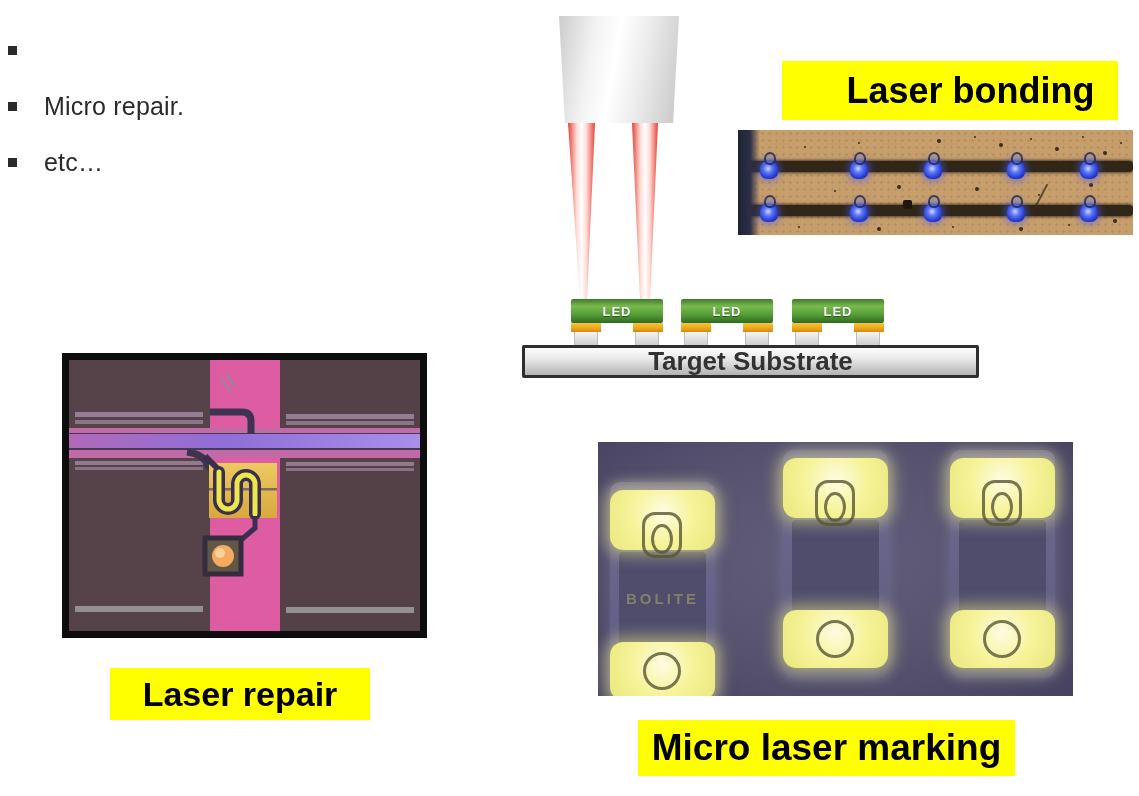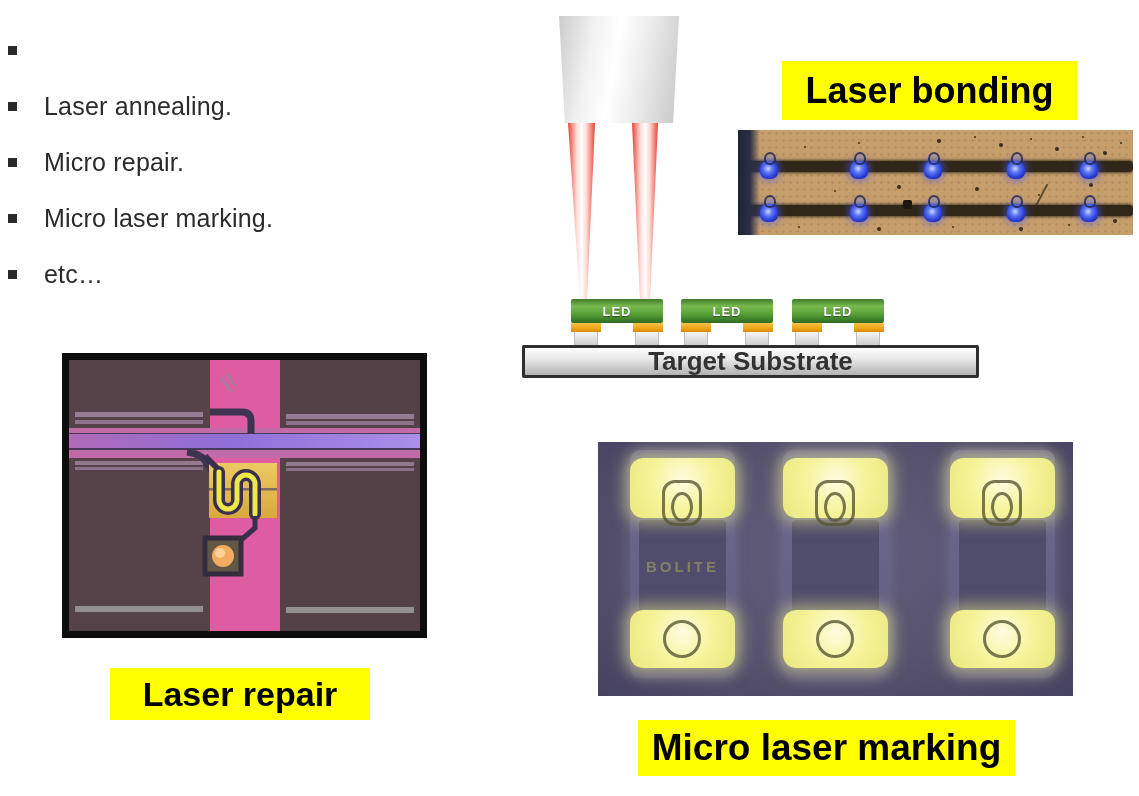--- a/index.html
+++ b/index.html
@@ -8,21 +8,21 @@
     font-family:"Liberation Sans", sans-serif;
   }
   
   .bullet-list{position:absolute;left:8px;top:22px;width:430px;}
   .bullet-item{display:flex;align-items:center;height:56px;color:var(--bullet-text,#2b2b2b);
     font-size:25px;letter-spacing:.2px;}
   .bullet-square{width:9px;height:9px;background:var(--bullet-text,#2b2b2b);margin:0 27px 0 0;flex:0 0 9px;}
   
   .caption{position:absolute;background:var(--highlight,#ffff00);color:#000;font-weight:bold;
     display:flex;align-items:center;justify-content:center;white-space:nowrap;}
-  .caption.bonding{left:782px;top:61px;width:295px;height:59px;font-size:36px;}
+  .caption.bonding{left:782px;top:61px;width:295px;height:59px;font-size:36px;padding-left:41px;}
   .caption.repair{left:110px;top:668px;width:260px;height:52px;font-size:34px;}
   .caption.marking{left:638px;top:720px;width:377px;height:56px;font-size:37px;}
   
   .laser-head{position:absolute;left:556px;top:16px;width:126px;height:107px;
     background:linear-gradient(100deg,#c9c9c9 0%,#f2f2f2 28%,#ffffff 46%,#ececec 66%,#c4c4c4 100%);
     clip-path:polygon(2.4% 0,97.6% 0,92.9% 100%,7.1% 100%);}
   .beams{position:absolute;left:560px;top:123px;}
   .led-chip{position:absolute;width:92px;height:48px;text-align:right;}
   .led-chip.c1{left:571px;top:299px;}
   .led-chip.c2{left:681px;top:299px;}
@@ -68,21 +68,21 @@
   .bled::before{content:'';position:absolute;top:-9px;left:4px;width:8px;height:9px;
     border:2px solid rgba(25,30,70,.75);border-radius:50% 50% 45% 45%;background:rgba(120,140,220,.25);}
   
   .photo-repair{position:absolute;left:62px;top:353px;width:365px;height:285px;box-sizing:border-box;
     border:7px solid #0d0d0d;background:#5a4650;}
   
   .photo-marking{position:absolute;left:598px;top:442px;width:475px;height:254px;overflow:hidden;
     background:radial-gradient(ellipse at 50% 45%,#615d7c 0%,var(--marking-bg,#57536f) 55%,#454160 100%);}
   .pkg{position:absolute;top:8px;width:105px;height:228px;border-radius:10px;
     background:linear-gradient(180deg,#6e6a92,#5f5b7e);box-shadow:0 0 14px rgba(170,170,220,.28);}
-  .pkg.p1{left:32px;} .pkg.p2{left:185px;} .pkg.p3{left:352px;}
+  .pkg.p1{left:12px;margin-top:32px;} .pkg.p2{left:185px;} .pkg.p3{left:352px;}
   .pkg-inner{position:absolute;left:9px;top:70px;width:87px;height:92px;background:#4f4c6c;border-radius:4px;}
   .pkg-pad{position:absolute;left:0;width:105px;border-radius:13px;
     background:radial-gradient(circle at 50% 38%,#fffce2 0%,#f6f39a 48%,#e9e87c 100%);
     box-shadow:0 0 16px 5px rgba(240,238,140,.55);}
   .pkg-pad.top{top:8px;height:60px;} .pkg-pad.bot{top:160px;height:58px;}
   .orn-sq{position:absolute;left:32px;top:22px;width:40px;height:46px;border:3px solid rgba(88,86,50,.8);
     border-radius:13px;box-sizing:border-box;}
   .orn-oval{position:absolute;left:6px;top:9px;width:22px;height:30px;border:3px solid rgba(88,86,50,.8);
     border-radius:50%;box-sizing:border-box;}
   .orn-circle{position:absolute;left:33px;top:10px;width:38px;height:38px;border:3px solid rgba(88,86,50,.8);
@@ -94,29 +94,21 @@
 <body>
 
 <div class="slide">
 
   <div class="bullet-list">
     <div class="bullet-item">
       <span class="bullet-square"></span>
     </div>
     <div class="bullet-item">
       <span class="bullet-square"></span>
-      <span>Laser annealing.</span>
-    </div>
-    <div class="bullet-item">
-      <span class="bullet-square"></span>
       <span>Micro repair.</span>
-    </div>
-    <div class="bullet-item">
-      <span class="bullet-square"></span>
-      <span>Micro laser marking.</span>
     </div>
     <div class="bullet-item">
       <span class="bullet-square"></span>
       <span>etc…</span>
     </div>
   </div>
 
   <div class="laser-head"></div>
 
   <svg class="beams" width="110" height="178" viewBox="0 0 110 178">

